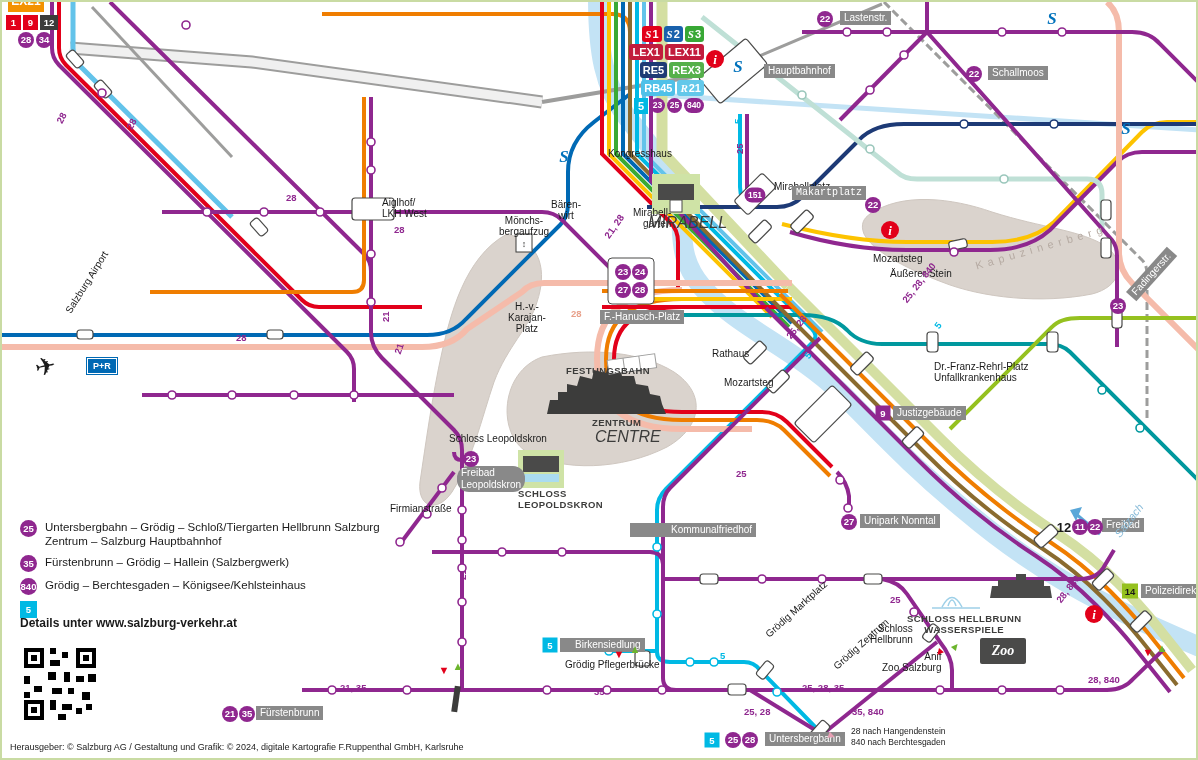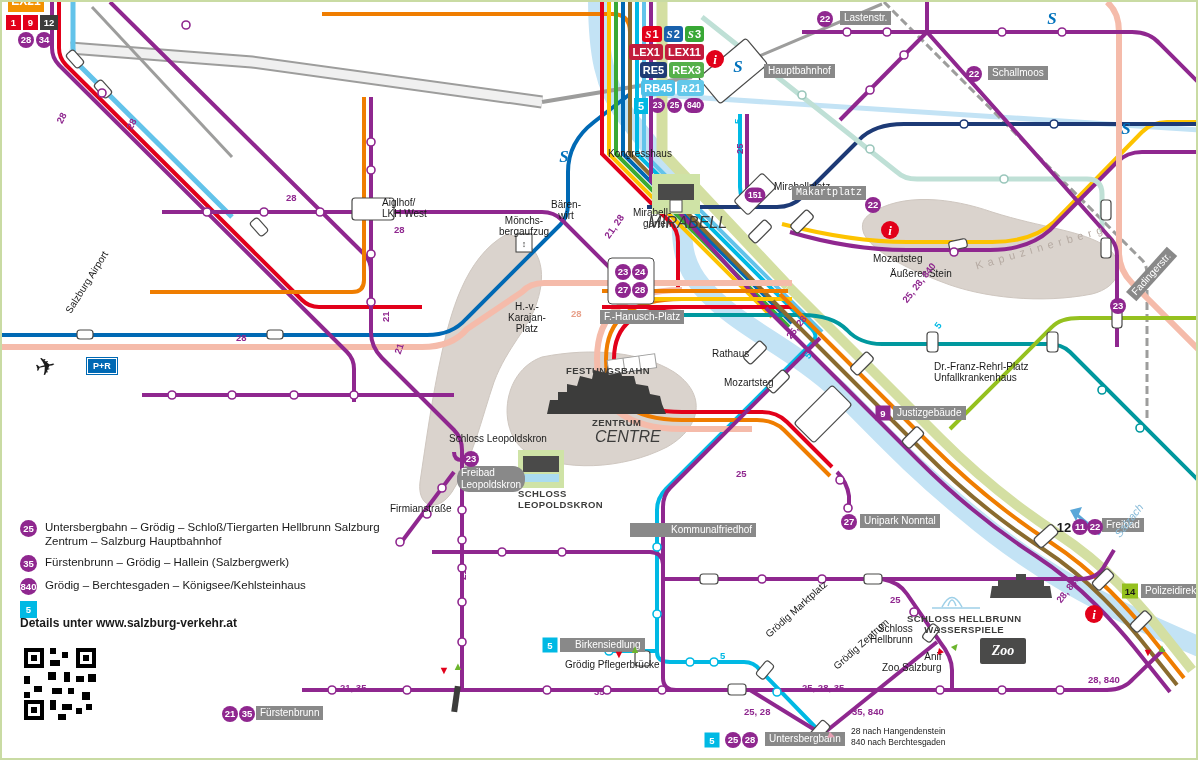--- a/index.html
+++ b/index.html
@@ -472,20 +472,21 @@
       </div>
       <div class="lrow">
         <div class="lbadge lcir">840</div>
         <div class="ltext" style="white-space: pre-line;">Grödig – Berchtesgaden – Königsee/Kehlsteinhaus</div>
       </div>
       <div class="lrow">
         <div class="lbadge lsq">5</div>
       </div>
     </div>
   <div id="details-line" class="bold12">Details unter www.salzburg-verkehr.at</div>
+  <div id="footer-line" class="foot">Herausgeber: © Salzburg AG / Gestaltung und Grafik: © 2024, digitale Kartografie F.Ruppenthal GmbH, Karlsruhe</div>
 
   <svg id="qr" width="72" height="72" viewBox="0 0 72 72">
     <rect width="72" height="72" fill="#fff"></rect>
     <g fill="#000">
       <rect x="0" y="0" width="20" height="20"></rect>
         <rect x="52" y="0" width="20" height="20"></rect>
         <rect x="0" y="52" width="20" height="20"></rect>
       <rect x="4" y="4" width="12" height="12" fill="#fff"></rect>
         <rect x="56" y="4" width="12" height="12" fill="#fff"></rect>
         <rect x="4" y="56" width="12" height="12" fill="#fff"></rect>

